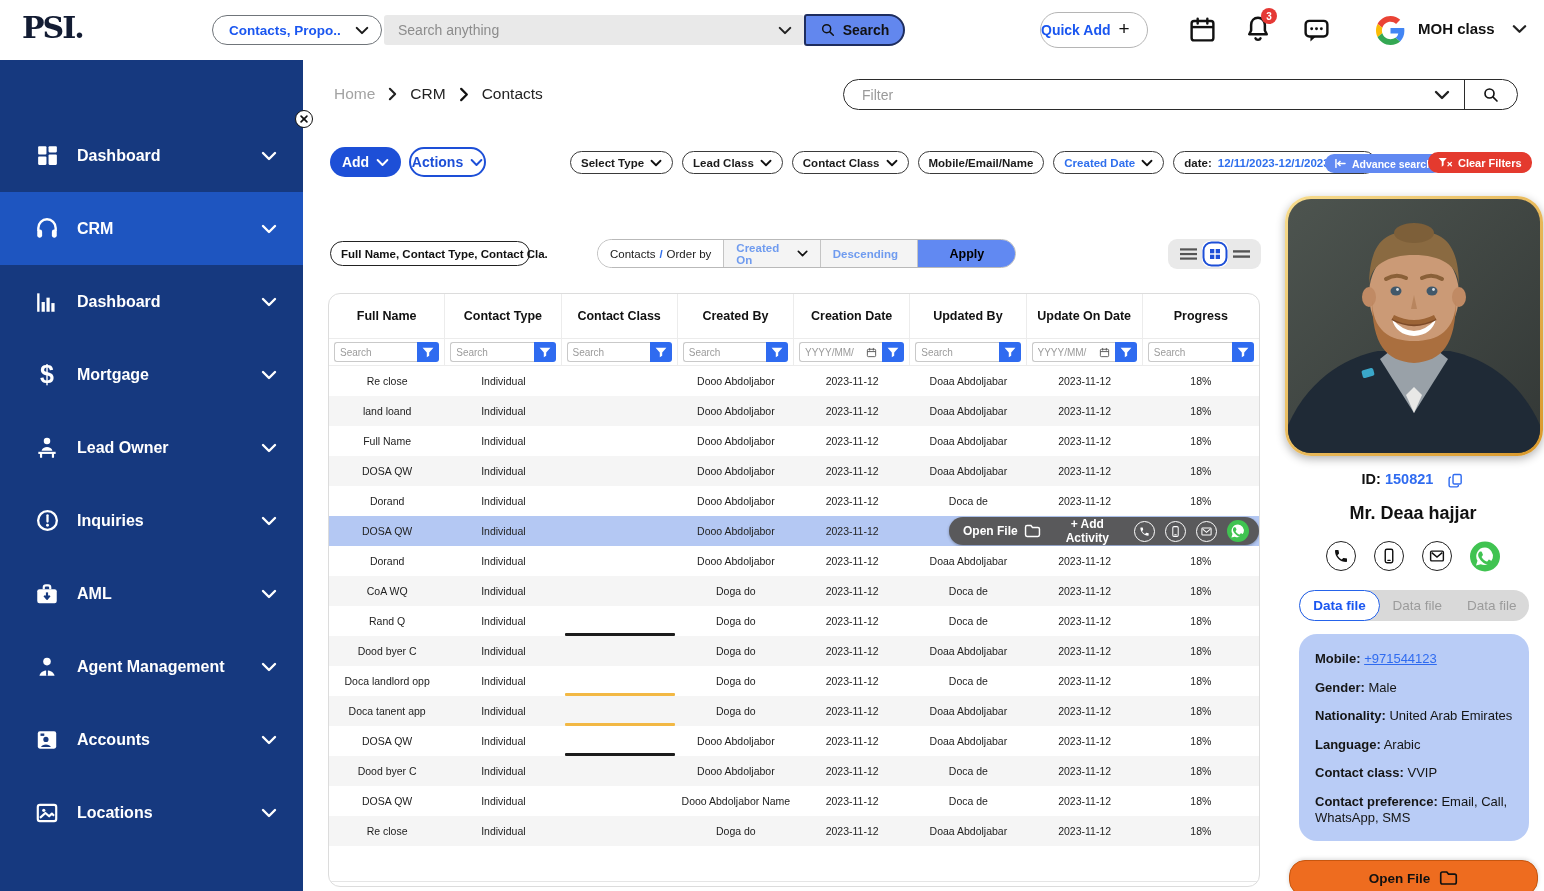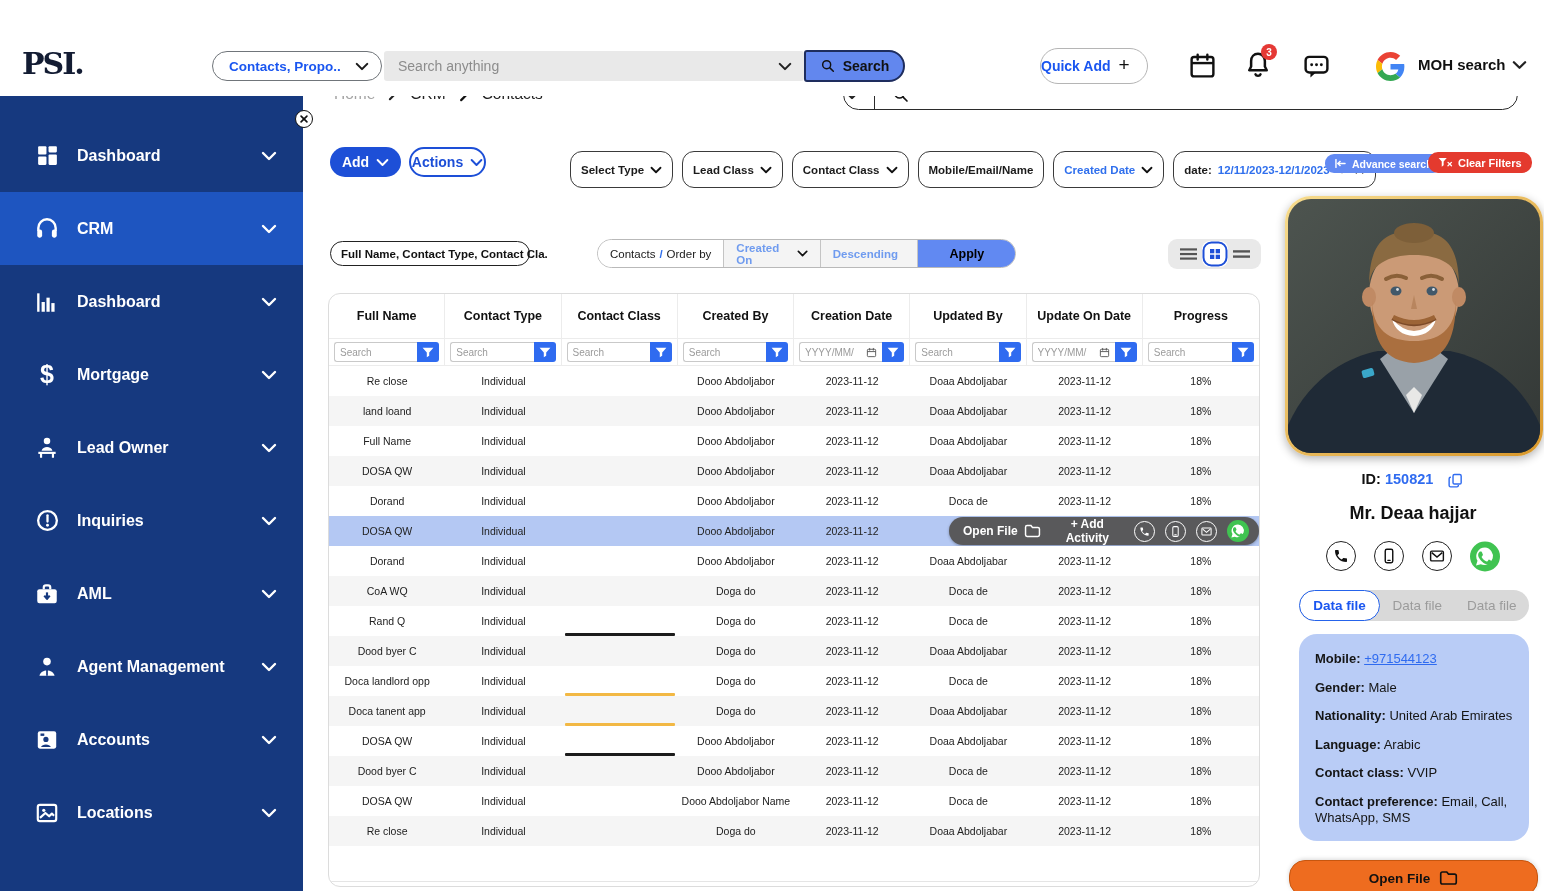--- a/index.html
+++ b/index.html
@@ -2,21 +2,21 @@
 <html><head>
 <meta charset="utf-8">
 <style>
   * { margin:0; padding:0; box-sizing:border-box; }
   body { background:#d8d8d8; }
   #page { position:relative; width:1544px; height:891px; overflow:hidden; background:#fff;
           font-family:"Liberation Sans", sans-serif; color:#1a1a1a; }
   svg.ic { display:inline-block; vertical-align:middle; }
 
   
-  .topbar { position:absolute; left:0; top:0; width:1544px; height:60px; background:#fff; z-index:5;margin-top:36px; }
+  .topbar { position:absolute; left:0; top:0; width:1544px; height:60px; background:#fff; z-index:5; }
   .logo { position:absolute; left:22px; top:10px; font-family:"DejaVu Serif", serif; font-size:30px;
           font-weight:bold; color:#131c33; letter-spacing:-2px; }
   .scope-dd { position:absolute; left:212px; top:15px; width:170px; height:30px; border:1.6px solid #70757a;
           border-radius:16px; background:#fff; display:flex; align-items:center; padding:0 12px 0 16px;justify-content:flex-end; }
   .scope-dd .lbl { color:#1a56f0; font-size:13.5px; font-weight:bold; flex:1; }
   .gsearch { position:absolute; left:384px; top:15px; width:420px; height:30px; background:#e9e9e9;
           border-radius:3px; display:flex; align-items:center; padding:0 12px 0 14px; }
   .gsearch .ph { color:#8c8c8c; font-size:14px; flex:1; }
   .search-btn { position:absolute; left:804px; top:14px; width:101px; height:32px; background:#6287ee;
           border:2px solid #1e2d5e; border-radius:3px 16px 16px 3px; display:flex; align-items:center;
@@ -55,21 +55,21 @@
   .filterbar .mag { width:52px; display:flex; align-items:center; justify-content:center; cursor:pointer; }
 
   
   .add-btn { position:absolute; left:330px; top:147px; width:71px; height:30px; background:#1d4fd7; border:none;
           border-radius:16px; color:#fff; font-size:14px; font-weight:bold; display:flex; align-items:center;
           justify-content:center; gap:7px; cursor:pointer; }
   .actions-btn { position:absolute; left:409px; top:147px; width:77px; height:30px; background:#fff;
           border:2px solid #1d4fd7; border-radius:16px; color:#1d4fd7; font-size:14px; font-weight:bold;
           display:flex; align-items:center; justify-content:center; gap:7px; cursor:pointer; }
   .chips { position:absolute; left:570px; top:151px; display:flex; gap:9px; align-items:center; }
-  .chip { height:37px; border:1.3px solid #3a3a3a; border-radius:12px; background:#fff; display:flex;
+  .chip { height:23px; border:1.3px solid #3a3a3a; border-radius:12px; background:#fff; display:flex;
           align-items:center; gap:6px; padding:0 10px; font-size:11.5px; font-weight:bold; color:#1b1b1b; cursor:pointer; white-space:nowrap; }
   .chip .blue { color:#2f6fed; }
   .adv-btn { position:absolute; left:1325px; top:154px; height:19px; background:#6189f2; border:none; border-radius:9px;
           color:#fff; font-size:10.5px; font-weight:bold; display:flex; align-items:center; gap:5px; padding:0 9px; cursor:pointer; }
   .clear-btn { position:absolute; left:1428px; top:152px; height:21px; background:#e43a2e; border:none; border-radius:10px;
           color:#fff; font-size:11px; font-weight:bold; display:flex; align-items:center; gap:5px; padding:0 10px; cursor:pointer; }
 
   
   .sort-dd { position:absolute; left:330px; top:241px; width:200px; height:25px; border:1.6px solid #222;
           border-radius:13px; background:#fff; display:flex; align-items:center; padding:0 10px; gap:8px; cursor:pointer; }
@@ -355,21 +355,21 @@
           <use href="#i-bell"></use>
         </svg>
       <span class="badge">3</span>
     </div>
     <svg class="ic tb-ic" style="left:1302px;top:16px;color:#111" width="29" height="29">
         <use href="#i-chat"></use>
       </svg>
     <svg class="ic tb-ic" style="left:1376px;top:16px" width="29" height="29">
         <use href="#i-glogo"></use>
       </svg>
-    <span class="user">MOH search</span>
+    <span class="user">MOH class</span>
     <svg class="ic user-chev" width="15" height="10" style="color:#222">
         <use href="#i-chev"></use>
       </svg>
   </div>
 
   <nav class="sidebar">
     <div class="side-item">
       <span class="sic">
           <svg class="ic" width="25" height="25" style="color:#fff">
             <use href="#i-grid4"></use>
@@ -487,20 +487,21 @@
     <svg class="ic" width="9" height="14" style="color:#222">
         <use href="#i-chevR"></use>
       </svg>
     <span class="crumb">CRM</span>
     <svg class="ic" width="10" height="15" style="color:#111">
         <use href="#i-chevR"></use>
       </svg>
     <span class="crumb">Contacts</span>
   </div>
   <div class="filterbar">
+    <span class="ph">Filter</span>
     <svg class="ic chev" width="16" height="10" style="color:#222">
         <use href="#i-chev"></use>
       </svg>
     <div class="divider"></div>
     <span class="mag">
       <svg class="ic" width="18" height="18" style="color:#111">
           <use href="#i-search"></use>
         </svg>
     </span>
   </div>

